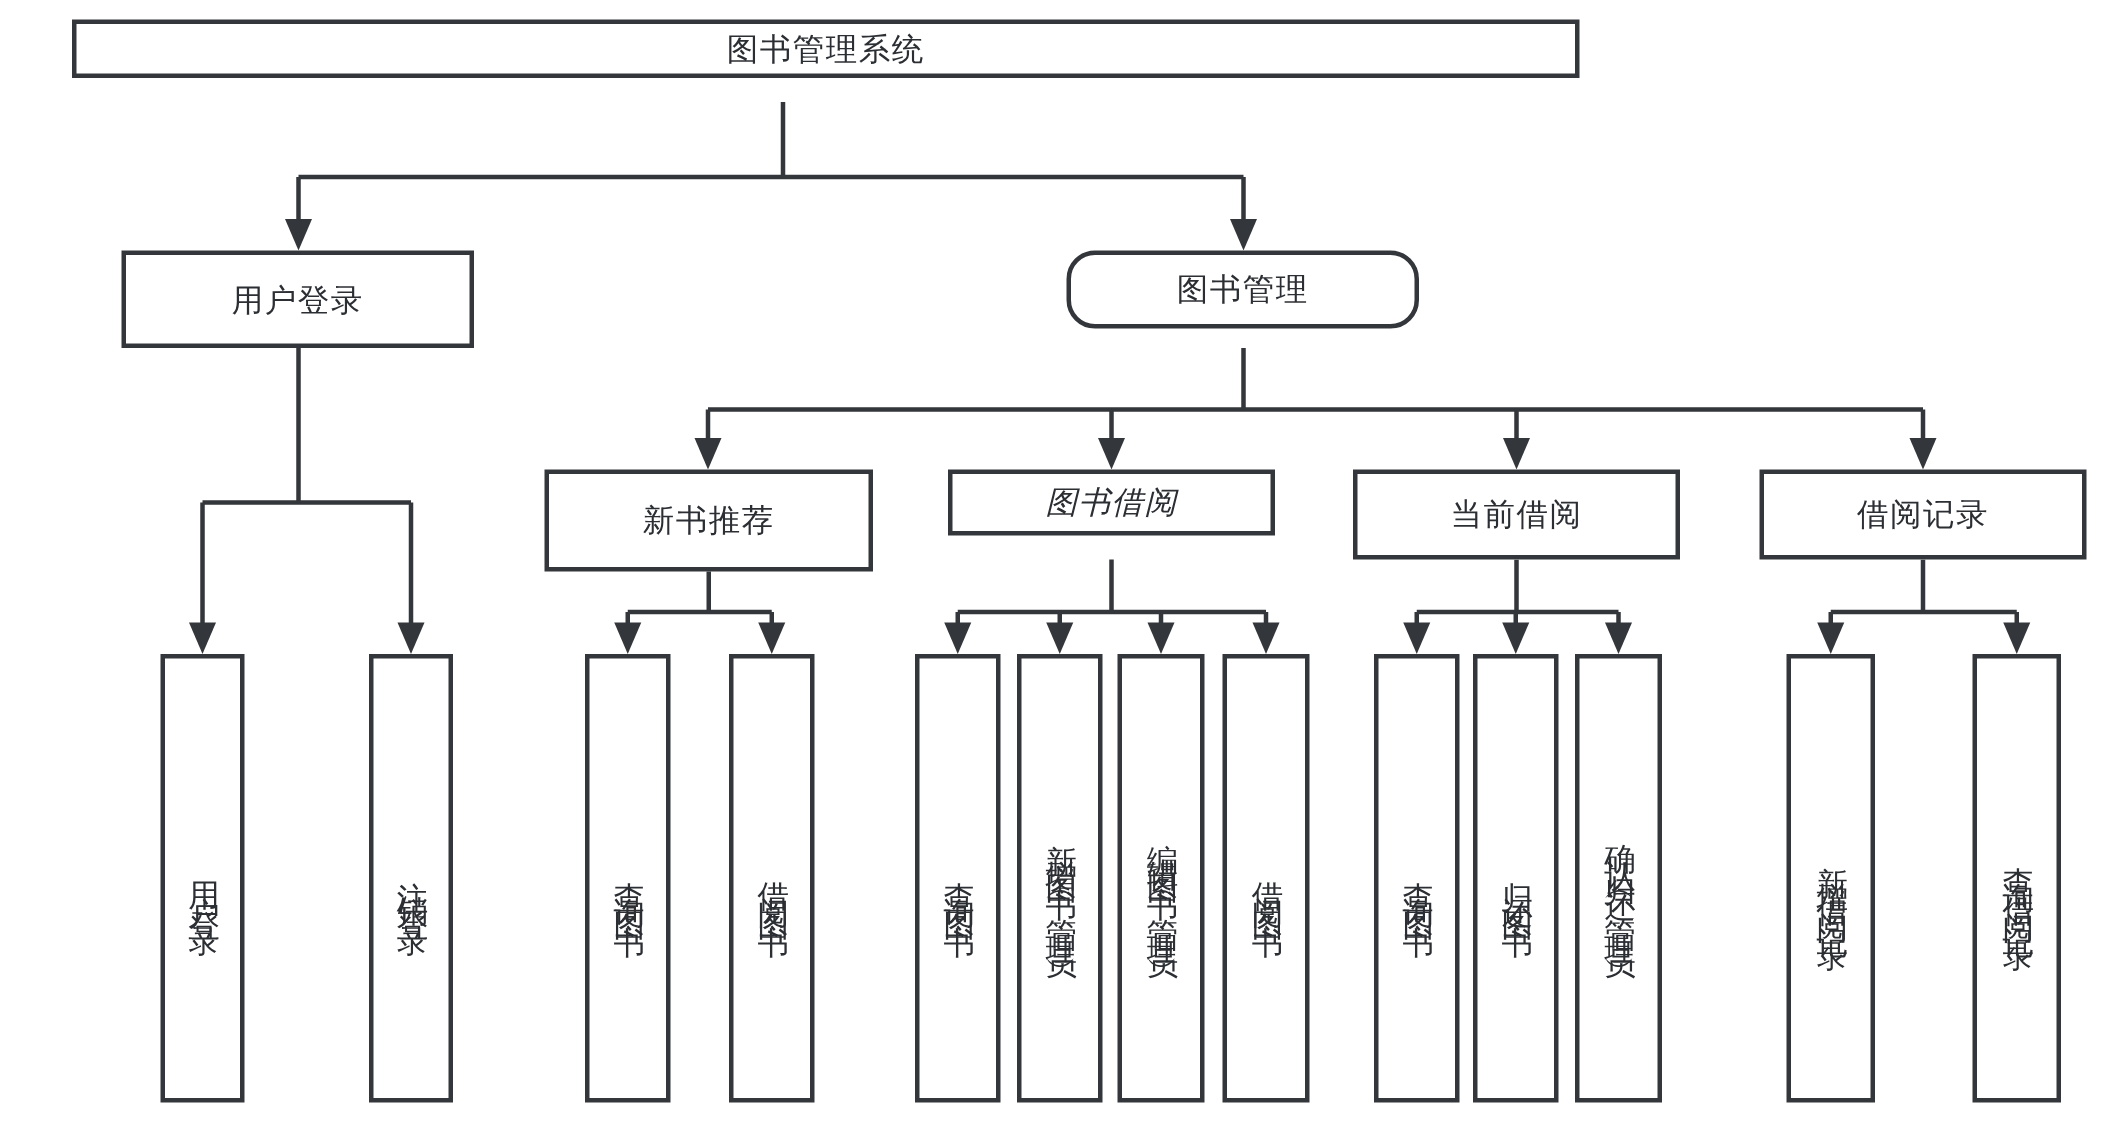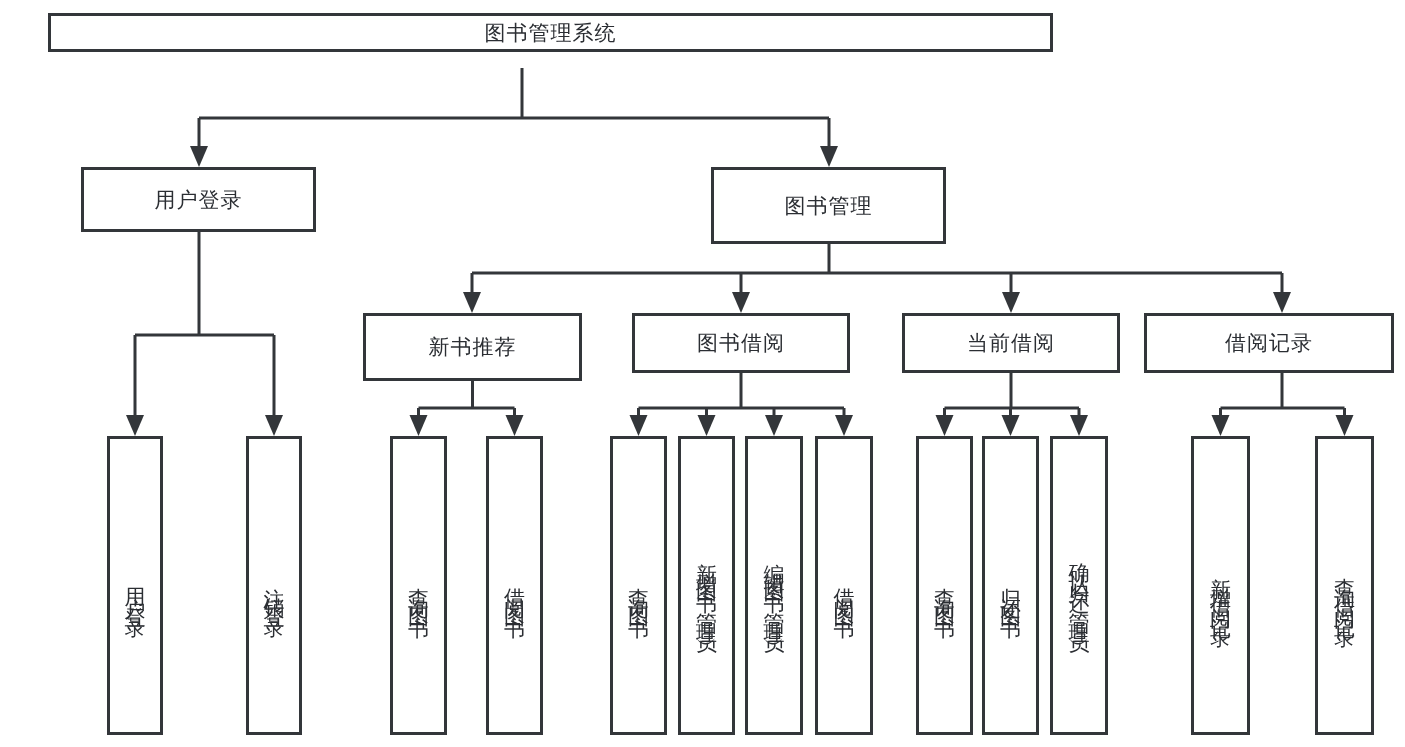--- a/index.html
+++ b/index.html
@@ -115,34 +115,34 @@
     </g>
   </svg>
 
   <div class="hbox" style="left:36px; top:13px; width:1005px; height:39px;margin-left:12px;">
     <span class="lbl">图书管理系统</span>
   </div>
 
   <div class="hbox" style="left:81px; top:167px; width:235px; height:65px;">
     <span class="lbl">用户登录</span>
   </div>
-  <div class="hbox" style="left:711px; top:167px; width:235px; height:77px;">
+  <div class="hbox" style="left:711px; top:167px; width:235px; height:52px;border-radius:19px;">
     <span class="lbl">图书管理</span>
   </div>
 
   <div class="hbox" style="left:363px; top:313px; width:219px; height:68px;">
     <span class="lbl">新书推荐</span>
   </div>
-  <div class="hbox" style="left:632px; top:313px; width:218px; height:60px;">
+  <div class="hbox" style="left:632px; top:313px; width:218px; height:44px;font-style:italic;">
     <span class="lbl">图书借阅</span>
   </div>
   <div class="hbox" style="left:902px; top:313px; width:218px; height:60px;">
     <span class="lbl">当前借阅</span>
   </div>
-  <div class="hbox" style="left:1144px; top:313px; width:250px; height:60px;">
+  <div class="hbox" style="left:1173px; top:313px; width:218px; height:60px;">
     <span class="lbl">借阅记录</span>
   </div>
 
   <div class="vbox" style="left:107px; width:56px;">
     <span class="vlbl">用户登录</span>
   </div>
   <div class="vbox" style="left:246px; width:56px;">
     <span class="vlbl">注销登录</span>
   </div>
 

